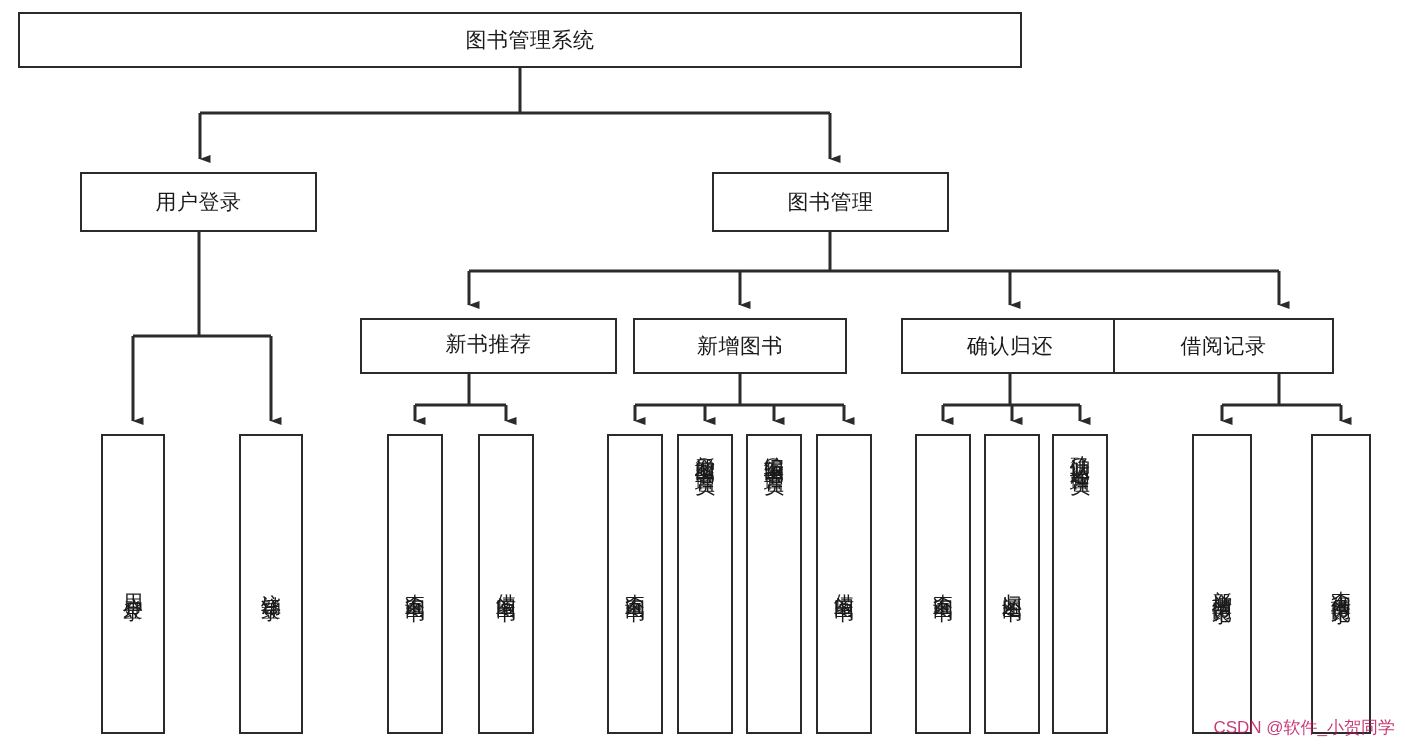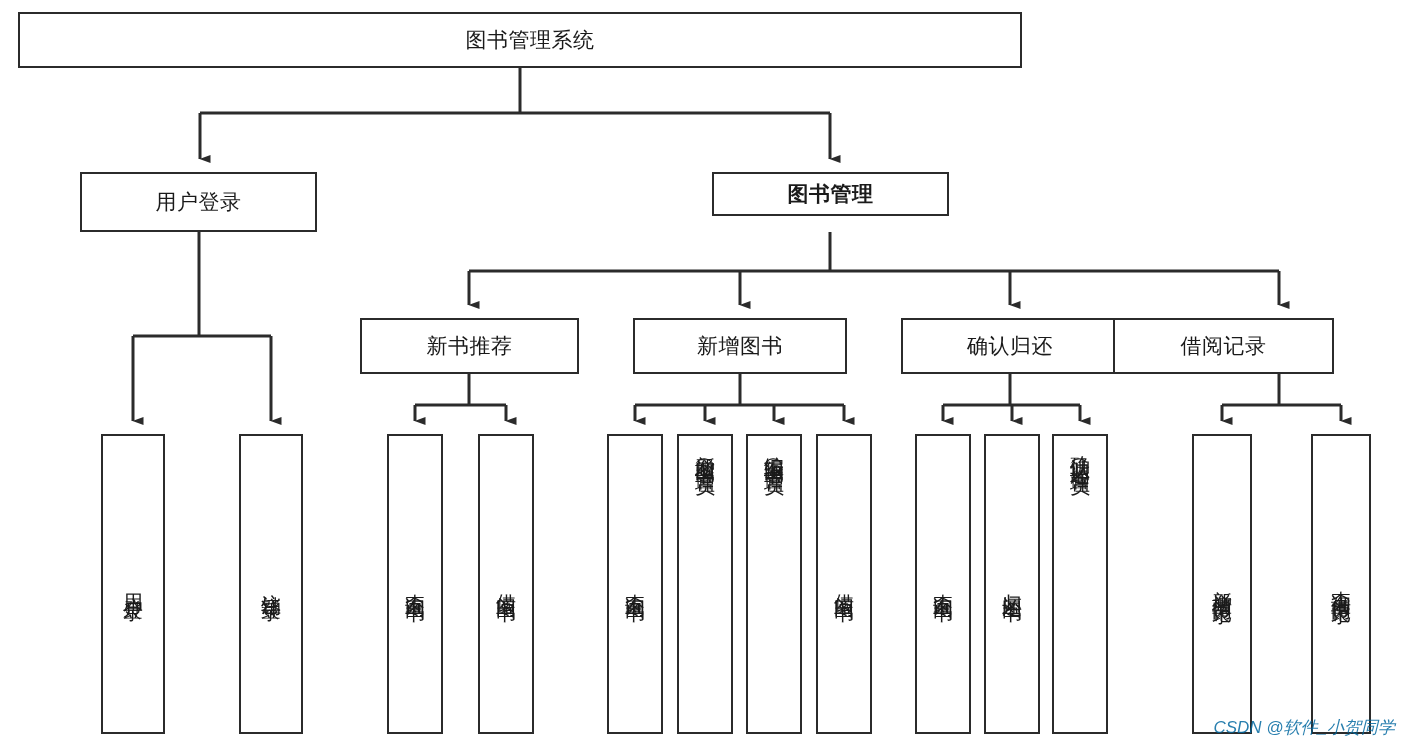--- a/index.html
+++ b/index.html
@@ -59,26 +59,25 @@
   }
   .node-box.vertical.mid-align {
     align-items: center;
     padding-top: 0;
   }
   .watermark {
     position: absolute;
     right: 10px;
     bottom: 8px;
     font-size: 17px;
-    color: #0369a1;
+    color: #be185d;
     opacity: 0.85;
     white-space: nowrap;
     pointer-events: none;
     font-family: "Liberation Sans", "DejaVu Sans", sans-serif;
-    font-style: italic;
   }
 </style>
 </head>
 <body>
 
 <div id="diagram-root">
 
   <svg class="diagram-canvas" viewBox="0 0 1405 747" xmlns="http://www.w3.org/2000/svg">
     <defs>
       <marker id="arrowhead" markerWidth="10" markerHeight="12" refX="4" refY="10.5" orient="auto" markerUnits="userSpaceOnUse">
@@ -122,24 +121,24 @@
       </g>
   </svg>
 
   <div id="node-layer">
       <div class="node-box" style="left: 18px; top: 12px; width: 1004px; height: 56px; padding-left: 20px;">
         <span class="node-label">图书管理系统</span>
       </div>
       <div class="node-box" style="left: 80px; top: 172px; width: 237px; height: 60px;">
         <span class="node-label">用户登录</span>
       </div>
-      <div class="node-box" style="left: 712px; top: 172px; width: 237px; height: 44px; font-weight: bold;">
+      <div class="node-box" style="left: 712px; top: 172px; width: 237px; height: 60px;">
         <span class="node-label">图书管理</span>
       </div>
-      <div class="node-box" style="left: 360px; top: 318px; width: 219px; height: 56px;">
+      <div class="node-box" style="left: 360px; top: 318px; width: 257px; height: 56px; font-family: Liberation Mono, monospace;">
         <span class="node-label">新书推荐</span>
       </div>
       <div class="node-box" style="left: 633px; top: 318px; width: 214px; height: 56px;">
         <span class="node-label">新增图书</span>
       </div>
       <div class="node-box" style="left: 901px; top: 318px; width: 218px; height: 56px;">
         <span class="node-label">确认归还</span>
       </div>
       <div class="node-box" style="left: 1113px; top: 318px; width: 221px; height: 56px;">
         <span class="node-label">借阅记录</span>

